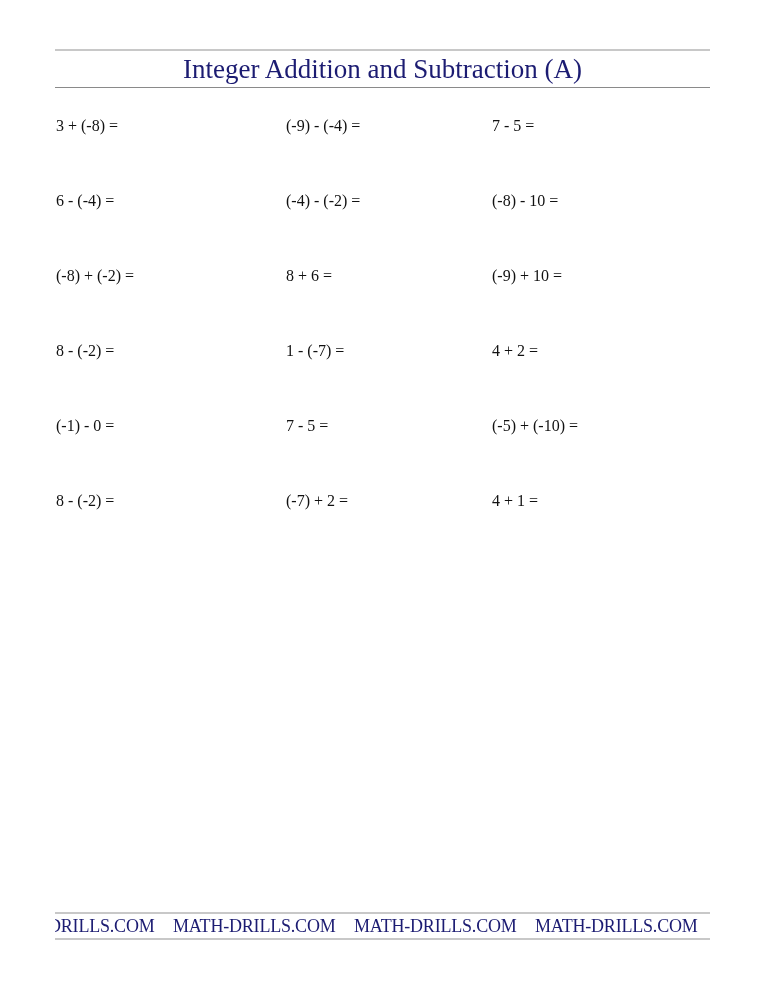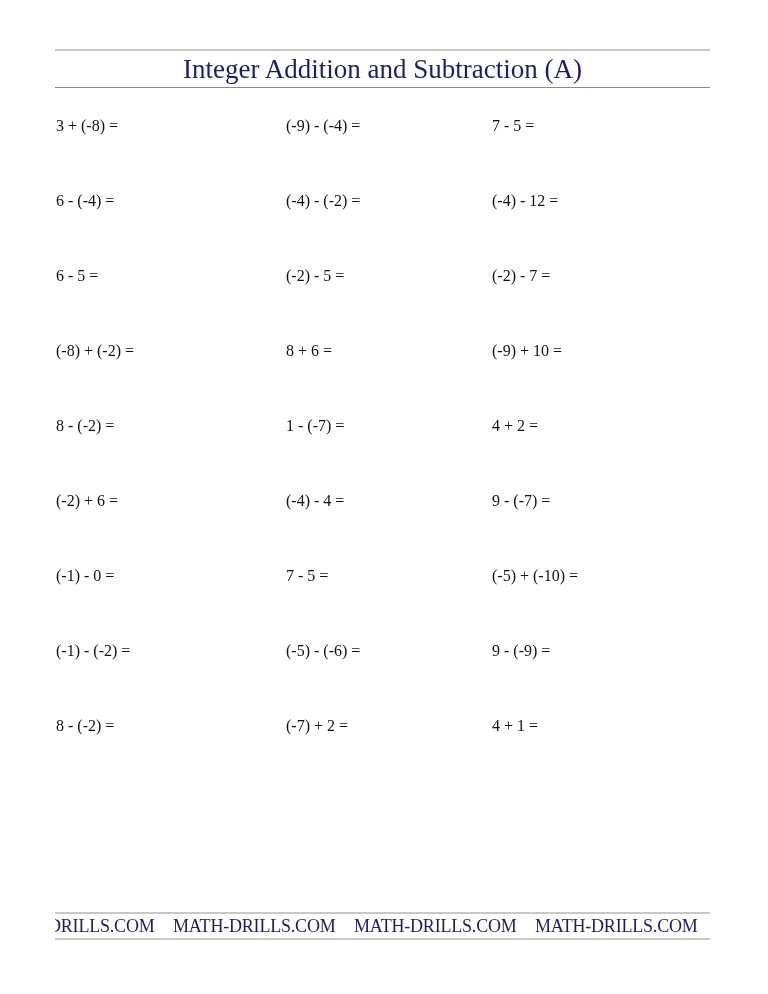--- a/index.html
+++ b/index.html
@@ -107,51 +107,36 @@
 
   <div class="problems">
     <div class="row">
       <div class="problem col-0">3 + (-8) =</div>
       <div class="problem col-1">(-9) - (-4) =</div>
       <div class="problem col-2">7 - 5 =</div>
     </div>
     <div class="row">
       <div class="problem col-0">6 - (-4) =</div>
       <div class="problem col-1">(-4) - (-2) =</div>
-      <div class="problem col-2">(-4) - 12 =</div>
-    </div>
-    <div class="row">
-      <div class="problem col-0">6 - 5 =</div>
-      <div class="problem col-1">(-2) - 5 =</div>
-      <div class="problem col-2">(-2) - 7 =</div>
+      <div class="problem col-2">(-8) - 10 =</div>
     </div>
     <div class="row">
       <div class="problem col-0">(-8) + (-2) =</div>
       <div class="problem col-1">8 + 6 =</div>
       <div class="problem col-2">(-9) + 10 =</div>
     </div>
     <div class="row">
       <div class="problem col-0">8 - (-2) =</div>
       <div class="problem col-1">1 - (-7) =</div>
       <div class="problem col-2">4 + 2 =</div>
     </div>
     <div class="row">
-      <div class="problem col-0">(-2) + 6 =</div>
-      <div class="problem col-1">(-4) - 4 =</div>
-      <div class="problem col-2">9 - (-7) =</div>
-    </div>
-    <div class="row">
       <div class="problem col-0">(-1) - 0 =</div>
       <div class="problem col-1">7 - 5 =</div>
       <div class="problem col-2">(-5) + (-10) =</div>
-    </div>
-    <div class="row">
-      <div class="problem col-0">(-1) - (-2) =</div>
-      <div class="problem col-1">(-5) - (-6) =</div>
-      <div class="problem col-2">9 - (-9) =</div>
     </div>
     <div class="row">
       <div class="problem col-0">8 - (-2) =</div>
       <div class="problem col-1">(-7) + 2 =</div>
       <div class="problem col-2">4 + 1 =</div>
     </div>
   </div>
 
   <div class="footer-rule-top"></div>
   <div class="footer-strip">

